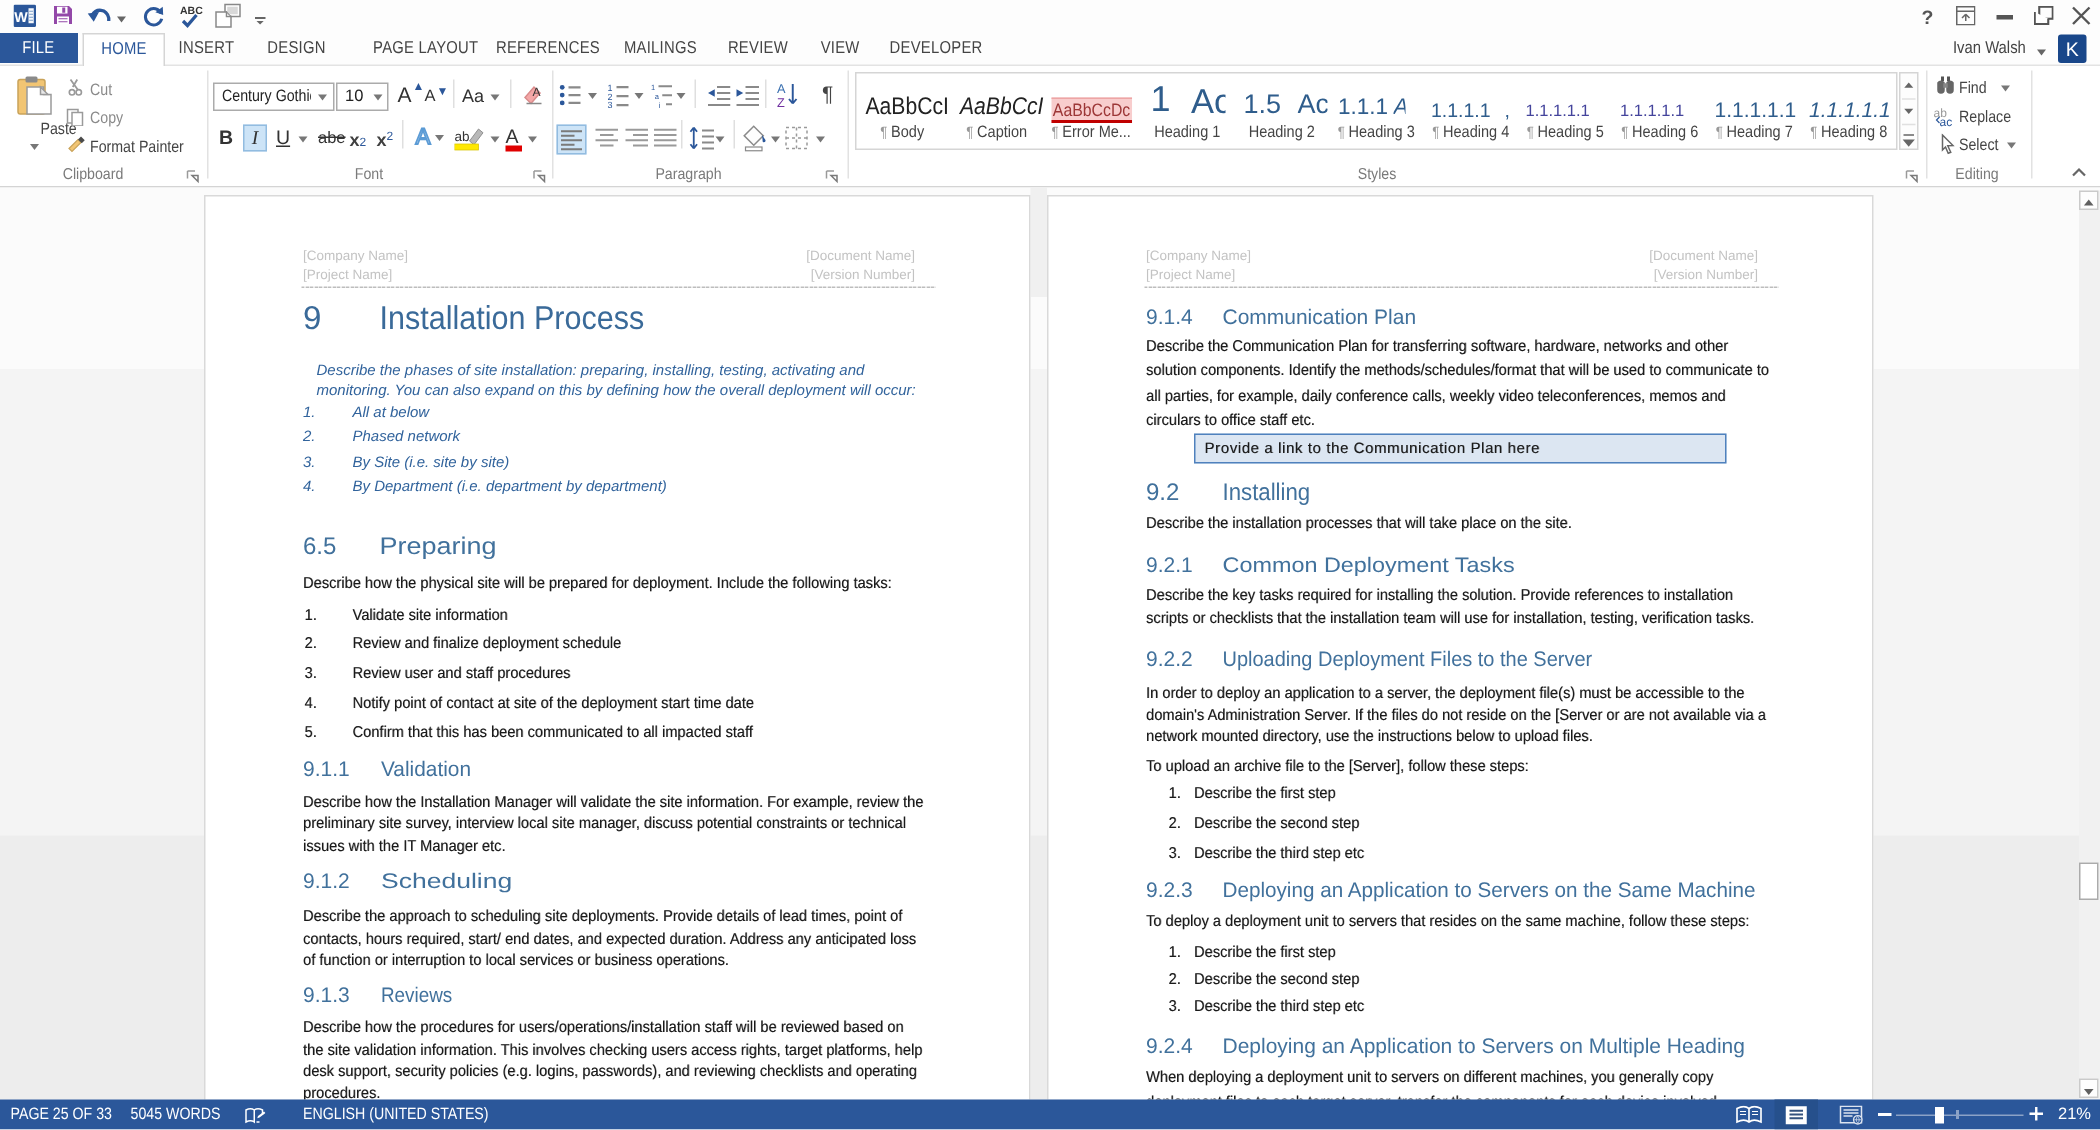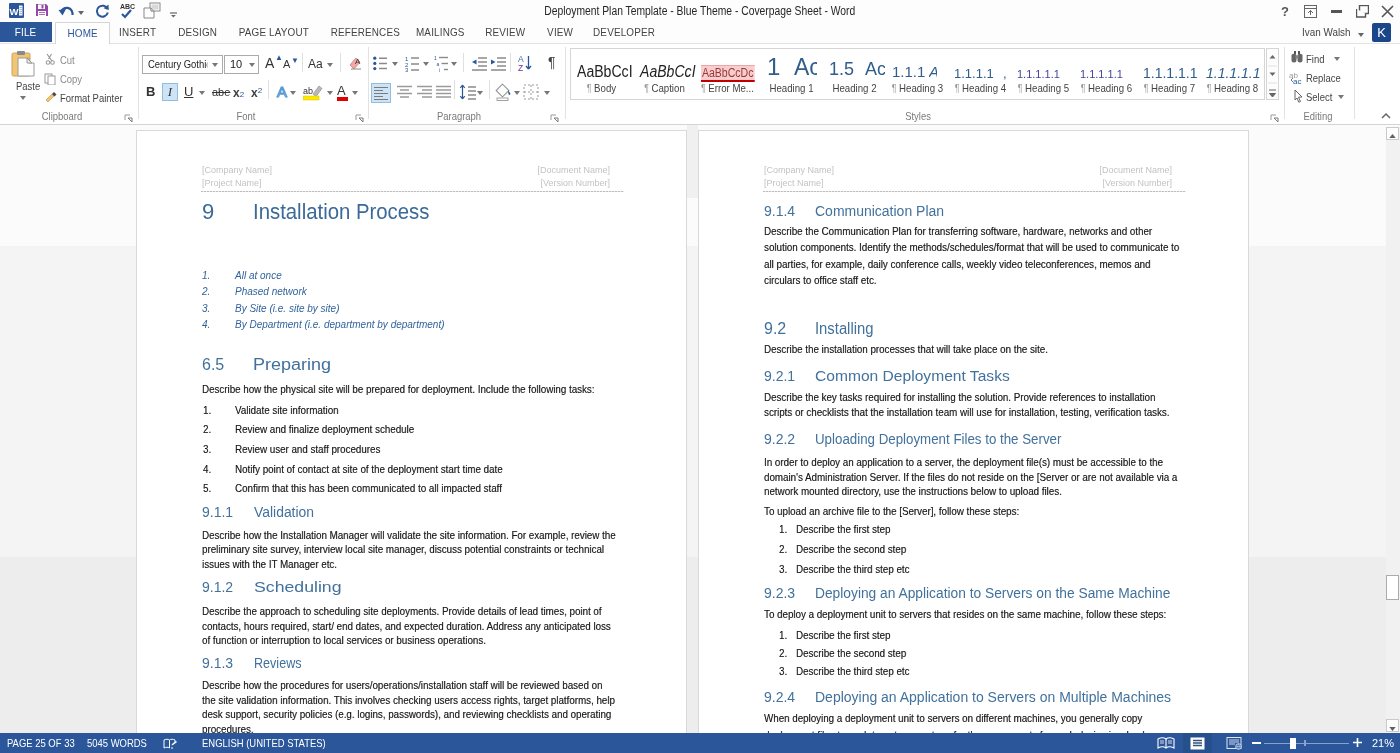--- a/index.html
+++ b/index.html
@@ -61,21 +61,20 @@
 
 
 #scrollbar { position:absolute; left:1386px; top:2px; width:14px; height:606px; background:#f1f1f1; }
 .sbtn { position:absolute; left:0px; width:13px; height:13px; background:#fdfdfd; border:1px solid #cacaca; }
 #sthumb { position:absolute; left:0px; top:448px; width:13px; height:25px; background:#fff; border:1px solid #ababab; }
 </style>
 </head>
 <body>
 
 <div id="titlebar">
-  <div id="title-text"><span class="cx">Deployment Plan Template - Blue Theme - Coverpage Sheet - Word</span></div>
 
   <div class="abs" style="left:9px;top:3px;width:15px;height:15px;">
     <svg width="15" height="15" viewBox="0 0 15 15">
         <rect x="0" y="0" width="15" height="15" rx="1" fill="#2b579a"></rect>
         <rect x="10" y="2.5" width="3.5" height="10" fill="#f6f8fb"></rect>
         <path d="M10.5 4.5 h2.5 M10.5 6.5 h2.5 M10.5 8.5 h2.5 M10.5 10.5 h2.5" stroke="#7a9cc8" stroke-width="0.7"></path>
         <text x="0.5" y="11.5" font-size="9.5" fill="#fff" font-weight="bold">W</text>
       </svg>
   </div>
   <div class="abs" style="left:35px;top:3px;width:14px;height:14px;">
@@ -142,21 +141,21 @@
       </svg>
   </div>
 </div>
 
 <div id="tabrow">
   <div class="bottomline"></div>
   <div class="tab" id="tab-file"><span class="cx">FILE</span></div>
   <div class="tab" id="tab-home"><span class="cx">HOME</span></div>
   <div class="tab" style="left:114px;width:48px;"><span class="cx">INSERT</span></div>
   <div class="tab" style="left:172px;width:52px;"><span class="cx">DESIGN</span></div>
-  <div class="tab" style="left:233px;width:79px;text-decoration:underline;"><span class="cx">PAGE LAYOUT</span></div>
+  <div class="tab" style="left:243px;width:79px;text-decoration:underline;"><span class="cx">PAGE LAYOUT</span></div>
   <div class="tab" style="left:325px;width:73px;"><span class="cx">REFERENCES</span></div>
   <div class="tab" style="left:410px;width:60px;"><span class="cx">MAILINGS</span></div>
   <div class="tab" style="left:481px;width:48px;"><span class="cx">REVIEW</span></div>
   <div class="tab" style="left:541px;width:38px;"><span class="cx">VIEW</span></div>
   <div class="tab" style="left:588px;width:73px;"><span class="cx">DEVELOPER</span></div>
   <div class="abs" style="left:1302px;top:4px;font-size:11.5px;color:#444;"><span class="cxl">Ivan Walsh</span></div>
   <div class="abs dd" style="left:1358px;top:11px;"><span class="ddarrow" style="border-top-color:#666;"></span></div>
   <div class="abs" style="left:1372px;top:1px;width:19px;height:19px;background:#19478a;border-radius:2px;color:#fff;font-size:13px;text-align:center;line-height:19px;">K</div>
 </div>
 
@@ -169,21 +168,21 @@
   <div class="gsep" style="left:1354px;"></div>
 
   <div class="abs" style="left:10px;top:6px;width:26px;height:28px;">
     <svg width="26" height="28" viewBox="0 0 26 28">
       <rect x="2" y="3" width="18" height="23" rx="1.5" fill="#f2c573" stroke="#c9a35a" stroke-width="1"></rect>
       <rect x="7" y="1" width="8" height="4" rx="1" fill="#8a8a8a"></rect>
       <path d="M10 8 h11 l0 5 5 0 0 13 -16 0 z" fill="#fff" stroke="#9a9a9a" stroke-width="1" transform="translate(-2,0)"></path>
       <path d="M19 8 l0 5 5 0 z" fill="#e8e8e8" stroke="#9a9a9a" stroke-width="1" transform="translate(-2,0)"></path>
     </svg>
   </div>
-  <div class="abs btnlabel" style="left:5px;top:36px;width:46px;text-align:center;"><span class="cx">Paste</span></div>
+  <div class="abs btnlabel" style="left:16px;top:36px;width:46px;text-align:center;"><span class="cx">Paste</span></div>
   <div class="abs dd" style="left:20px;top:52px;"><span class="ddarrow"></span></div>
   <div class="abs" style="left:45px;top:7px;width:12px;height:12px;">
     <svg width="12" height="12" viewBox="0 0 12 12">
         <path d="M2 1 L7 8 M6.5 1 L3.5 6" stroke="#9a9a9a" stroke-width="1.2" fill="none"></path>
         <circle cx="3" cy="9.5" r="1.8" fill="none" stroke="#9a9a9a" stroke-width="1.1"></circle>
         <circle cx="7.5" cy="9.5" r="1.8" fill="none" stroke="#9a9a9a" stroke-width="1.1"></circle>
       </svg>
   </div>
   <div class="abs btnlabel graytext" style="left:60px;top:10px;"><span class="cxl">Cut</span></div>
   <div class="abs" style="left:44px;top:27px;width:12px;height:12px;">
@@ -439,22 +438,23 @@
   <div class="page" id="page1">
     <div class="hdr" style="left:65px;top:33px;">[Company Name]<br>[Project Name]</div>
     <div class="hdr" style="left:300px;top:33px;width:173px;text-align:right;">[Document Name]<br>[Version Number]</div>
     <div class="hline" style="left:64px;top:60px;width:423px;"></div>
 
     <div class="h1" style="top:68px;">
         <span class="hn">9</span>
         <span class="ht">Installation Process</span>
       </div>
 
+    <div class="ital" style="left:74px;top:110px;">Describe the phases of site installation: preparing, installing, testing, activating and<br>monitoring. You can also expand on this by defining how the overall deployment will occur:</div>
     <div class="ital" style="left:65px;top:137.5px;">1.</div>
-      <div class="ital" style="left:98px;top:137.5px;">All at once</div>
+      <div class="ital" style="left:98px;top:137.5px;">All at below</div>
     <div class="ital" style="left:65px;top:154px;">2.</div>
       <div class="ital" style="left:98px;top:154px;">Phased network</div>
     <div class="ital" style="left:65px;top:170.5px;">3.</div>
       <div class="ital" style="left:98px;top:170.5px;">By Site (i.e. site by site)</div>
     <div class="ital" style="left:65px;top:187px;">4.</div>
       <div class="ital" style="left:98px;top:187px;">By Department (i.e. department by department)</div>
 
     <div class="h2" style="top:224.5px;">
         <span class="hn">6.5</span>
         <span class="ht" style="transform:scaleX(1.124);">Preparing</span>
@@ -492,20 +492,23 @@
   <div class="page" id="page2">
     <div class="hdr" style="left:65px;top:33px;">[Company Name]<br>[Project Name]</div>
     <div class="hdr" style="left:300px;top:33px;width:173px;text-align:right;">[Document Name]<br>[Version Number]</div>
     <div class="hline" style="left:64px;top:60px;width:423px;"></div>
 
     <div class="h3" style="top:71.6px;">
         <span class="hn">9.1.4</span>
         <span class="ht" style="transform:scaleX(0.999);">Communication Plan</span>
       </div>
     <div class="b" style="left:65px;top:91.8px;line-height:16.4px;">Describe the Communication Plan for transferring software, hardware, networks and other<br>solution components. Identify the methods/schedules/format that will be used to communicate to<br>all parties, for example, daily conference calls, weekly video teleconferences, memos and<br>circulars to office staff etc.</div>
+    <div class="abs" style="left:97px;top:158px;width:355px;height:20px;background:#dce6f2;border:1px solid #4f81bd;box-shadow:0 0 0 1px #dce6f2 inset;">
+      <div class="b" style="left:6px;top:3px;letter-spacing:0.4px;transform:none;font-size:10px;">Provide a link to the Communication Plan here</div>
+    </div>
 
     <div class="h2" style="top:188.5px;">
         <span class="hn">9.2</span>
         <span class="ht" style="transform:scaleX(0.926);">Installing</span>
       </div>
     <div class="b" style="left:65px;top:211.3px;">Describe the installation processes that will take place on the site.</div>
 
     <div class="h3" style="top:236.5px;">
         <span class="hn">9.2.1</span>
         <span class="ht" style="transform:scaleX(1.114);">Common Deployment Tasks</span>
@@ -532,21 +535,21 @@
     <div class="b" style="left:65px;top:475.6px;">To deploy a deployment unit to servers that resides on the same machine, follow these steps:</div>
     <div class="b" style="left:80px;top:496.8px;">1.</div>
       <div class="b" style="left:97px;top:496.8px;">Describe the first step</div>
     <div class="b" style="left:80px;top:514.5px;">2.</div>
       <div class="b" style="left:97px;top:514.5px;">Describe the second step</div>
     <div class="b" style="left:80px;top:533.1px;">3.</div>
       <div class="b" style="left:97px;top:533.1px;">Describe the third step etc</div>
 
     <div class="h3" style="top:557.8px;">
         <span class="hn">9.2.4</span>
-        <span class="ht" style="transform:scaleX(0.999);">Deploying an Application to Servers on Multiple Machines</span>
+        <span class="ht" style="transform:scaleX(0.999);">Deploying an Application to Servers on Multiple Heading</span>
       </div>
     <div class="b" style="left:65px;top:580px;">When deploying a deployment unit to servers on different machines, you generally copy</div>
     <div class="b" style="left:65px;top:597px;">deployment files to each target server, transfer the components for each device involved.</div>
   </div>
   <div id="scrollbar">
     <div class="sbtn" style="top:0;"><svg width="11" height="11" viewBox="0 0 11 11">
           <path d="M5.5 3 l3.2 4 h-6.4 z" fill="#606060"></path>
         </svg></div>
     <div id="sthumb"></div>
     <div class="sbtn" style="top:592px;"><svg width="11" height="11" viewBox="0 0 11 11">

